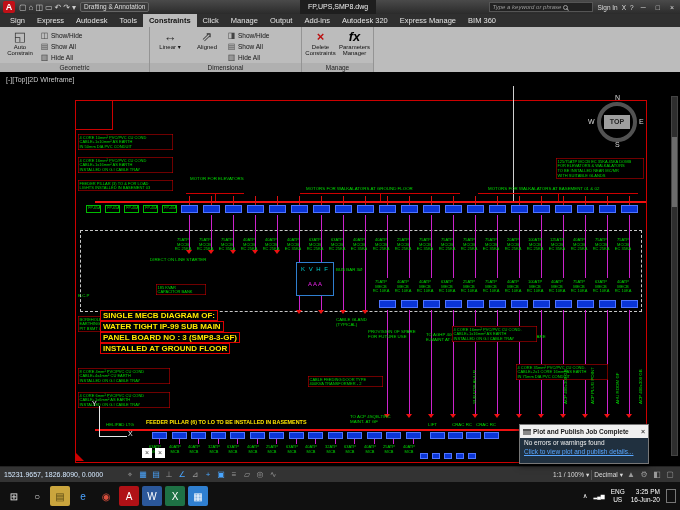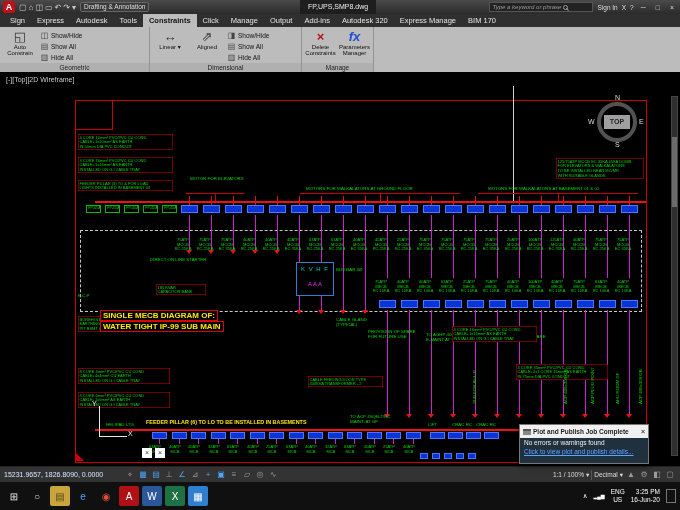--- a/index.html
+++ b/index.html
@@ -19,21 +19,21 @@
 .winbtn{font-size:7px;padding:0 3px;color:#ddd}
 .tabsrow{position:absolute;top:14px;left:0;width:680px;height:13px;background:#2f2f2f;display:flex;align-items:flex-end;padding-left:4px;z-index:9}
 .rtab{font-size:7.5px;color:#e5e5e5;padding:2px 6px 1px 6px;height:13px}
 .rtab.active{background:#bcbcbc;color:#111;font-weight:bold}
 .ribbon{position:absolute;top:27px;left:0;width:680px;height:45px;background:#bcbcbc;display:flex;z-index:8}
 .panel{position:relative;height:45px;border-right:1px solid #949494;padding:2px 3px 10px 3px;display:flex;gap:3px}
 .plabel{position:absolute;bottom:0;left:0;width:100%;text-align:center;font-size:6.5px;color:#222;height:9px;line-height:9px;background:#b0b0b0}
 .bigbtn{width:34px;display:flex;flex-direction:column;align-items:center;font-size:6px;color:#111;text-align:center;line-height:1.05}
 .bicon{font-size:13px;line-height:15px;color:#333}
 .redx{color:#bb1111;font-weight:bold}
-.fxic{font-style:italic;font-weight:bold;color:#1d4ed8}
+.fxic{font-style:italic;font-weight:bold;color:#000000}
 .smallcol{display:flex;flex-direction:column;gap:1px;justify-content:flex-start;padding-top:1px}
 .srow{display:flex;align-items:center;gap:2px;font-size:6.5px;color:#111;height:10px;white-space:nowrap}
 .sicon{font-size:8px;color:#444;width:9px;text-align:center}
 #cv{position:absolute;top:72px;left:0;width:680px;height:394px;background:#000;overflow:hidden}
 .vplabel{position:absolute;left:6px;top:4px;font-size:7px;color:#c9c9c9;z-index:5}
 .redv{position:absolute;width:1px;background:#cc0000}
 .redh{position:absolute;height:1px;background:#cc0000}
 .bus{position:absolute;height:2px;background:#ee1111;z-index:1}
 .breaker{position:absolute;width:17px;height:8px;background:#0a35d6;border:1px solid #4f74ff;z-index:2}
 .breaker2{position:absolute;width:15px;height:7px;background:#0a35d6;border:1px solid #4f74ff;z-index:2}
@@ -110,21 +110,21 @@
     <div class="rtab">Express</div>
     <div class="rtab">Autodesk</div>
     <div class="rtab">Tools</div>
     <div class="rtab active">Constraints</div>
     <div class="rtab">Click</div>
     <div class="rtab">Manage</div>
     <div class="rtab">Output</div>
     <div class="rtab">Add-ins</div>
     <div class="rtab">Autodesk 320</div>
     <div class="rtab">Express Manage</div>
-    <div class="rtab">BIM 170</div>
+    <div class="rtab">BIM 360</div>
   </div>
 
 <div class="ribbon">
   <div class="panel" style="width:150px">
     <div class="bigbtn">
       <span class="bicon">◱</span>
       <span>Auto Constrain</span>
     </div>
     <div class="smallcol">
       <div class="srow">
@@ -241,20 +241,22 @@
     <div>CAPACITOR BANK</div>
   </div>
   <div class="noteb" style="left:78px;top:244px;width:56px">
     <div>BOREHOLE</div>
     <div>EARTHING</div>
     <div>PIT BSMT 03</div>
   </div>
 
   <div class="tline" style="left:100px;top:238px">SINGLE MECB DIAGRAM OF:</div>
   <div class="tline" style="left:100px;top:249px">WATER TIGHT IP-99 SUB MAIN</div>
+  <div class="tline" style="left:100px;top:260px">PANEL BOARD NO : 3 (SMP8-3-GF)</div>
+  <div class="tline" style="left:100px;top:271px">INSTALLED AT GROUND FLOOR</div>
 
   <div class="t45" style="left:336px;top:245px">
     <div>CABLE GLAND</div>
     <div>(TYPICAL)</div>
   </div>
   <div class="t45" style="left:368px;top:257px">
     <div>PROVISION OF SPARE</div>
     <div>FOR FUTURE USE</div>
   </div>
   <div class="t45" style="left:426px;top:260px">

